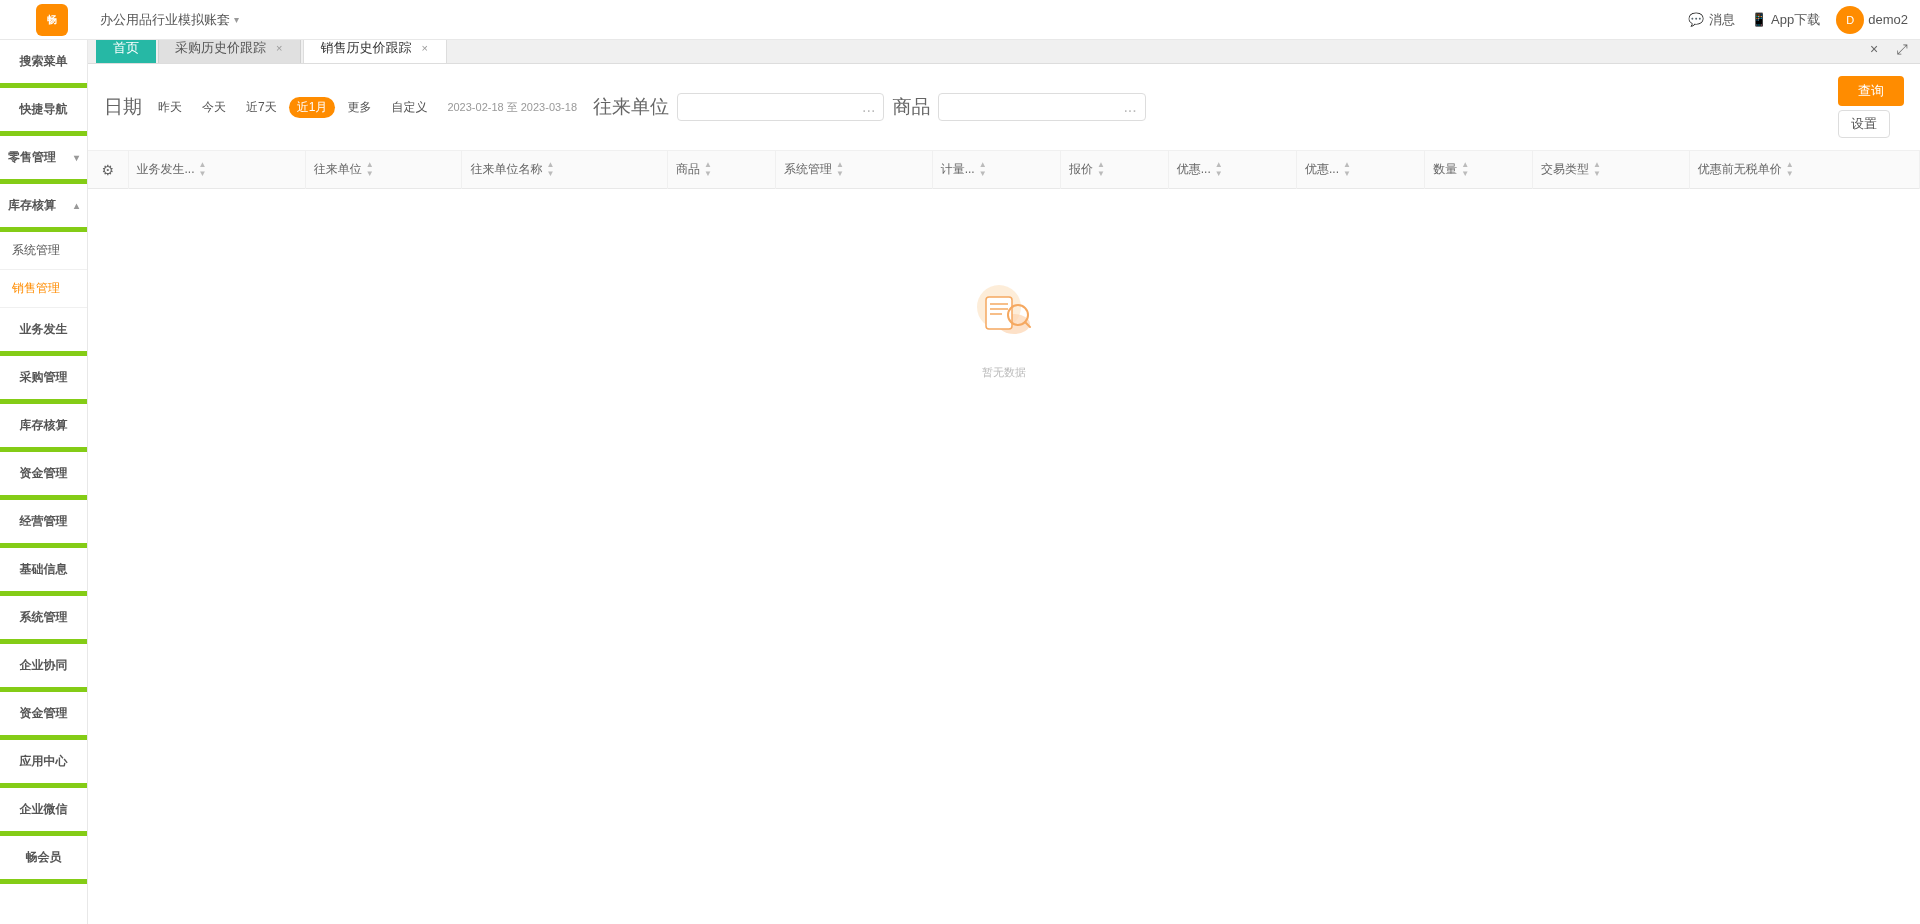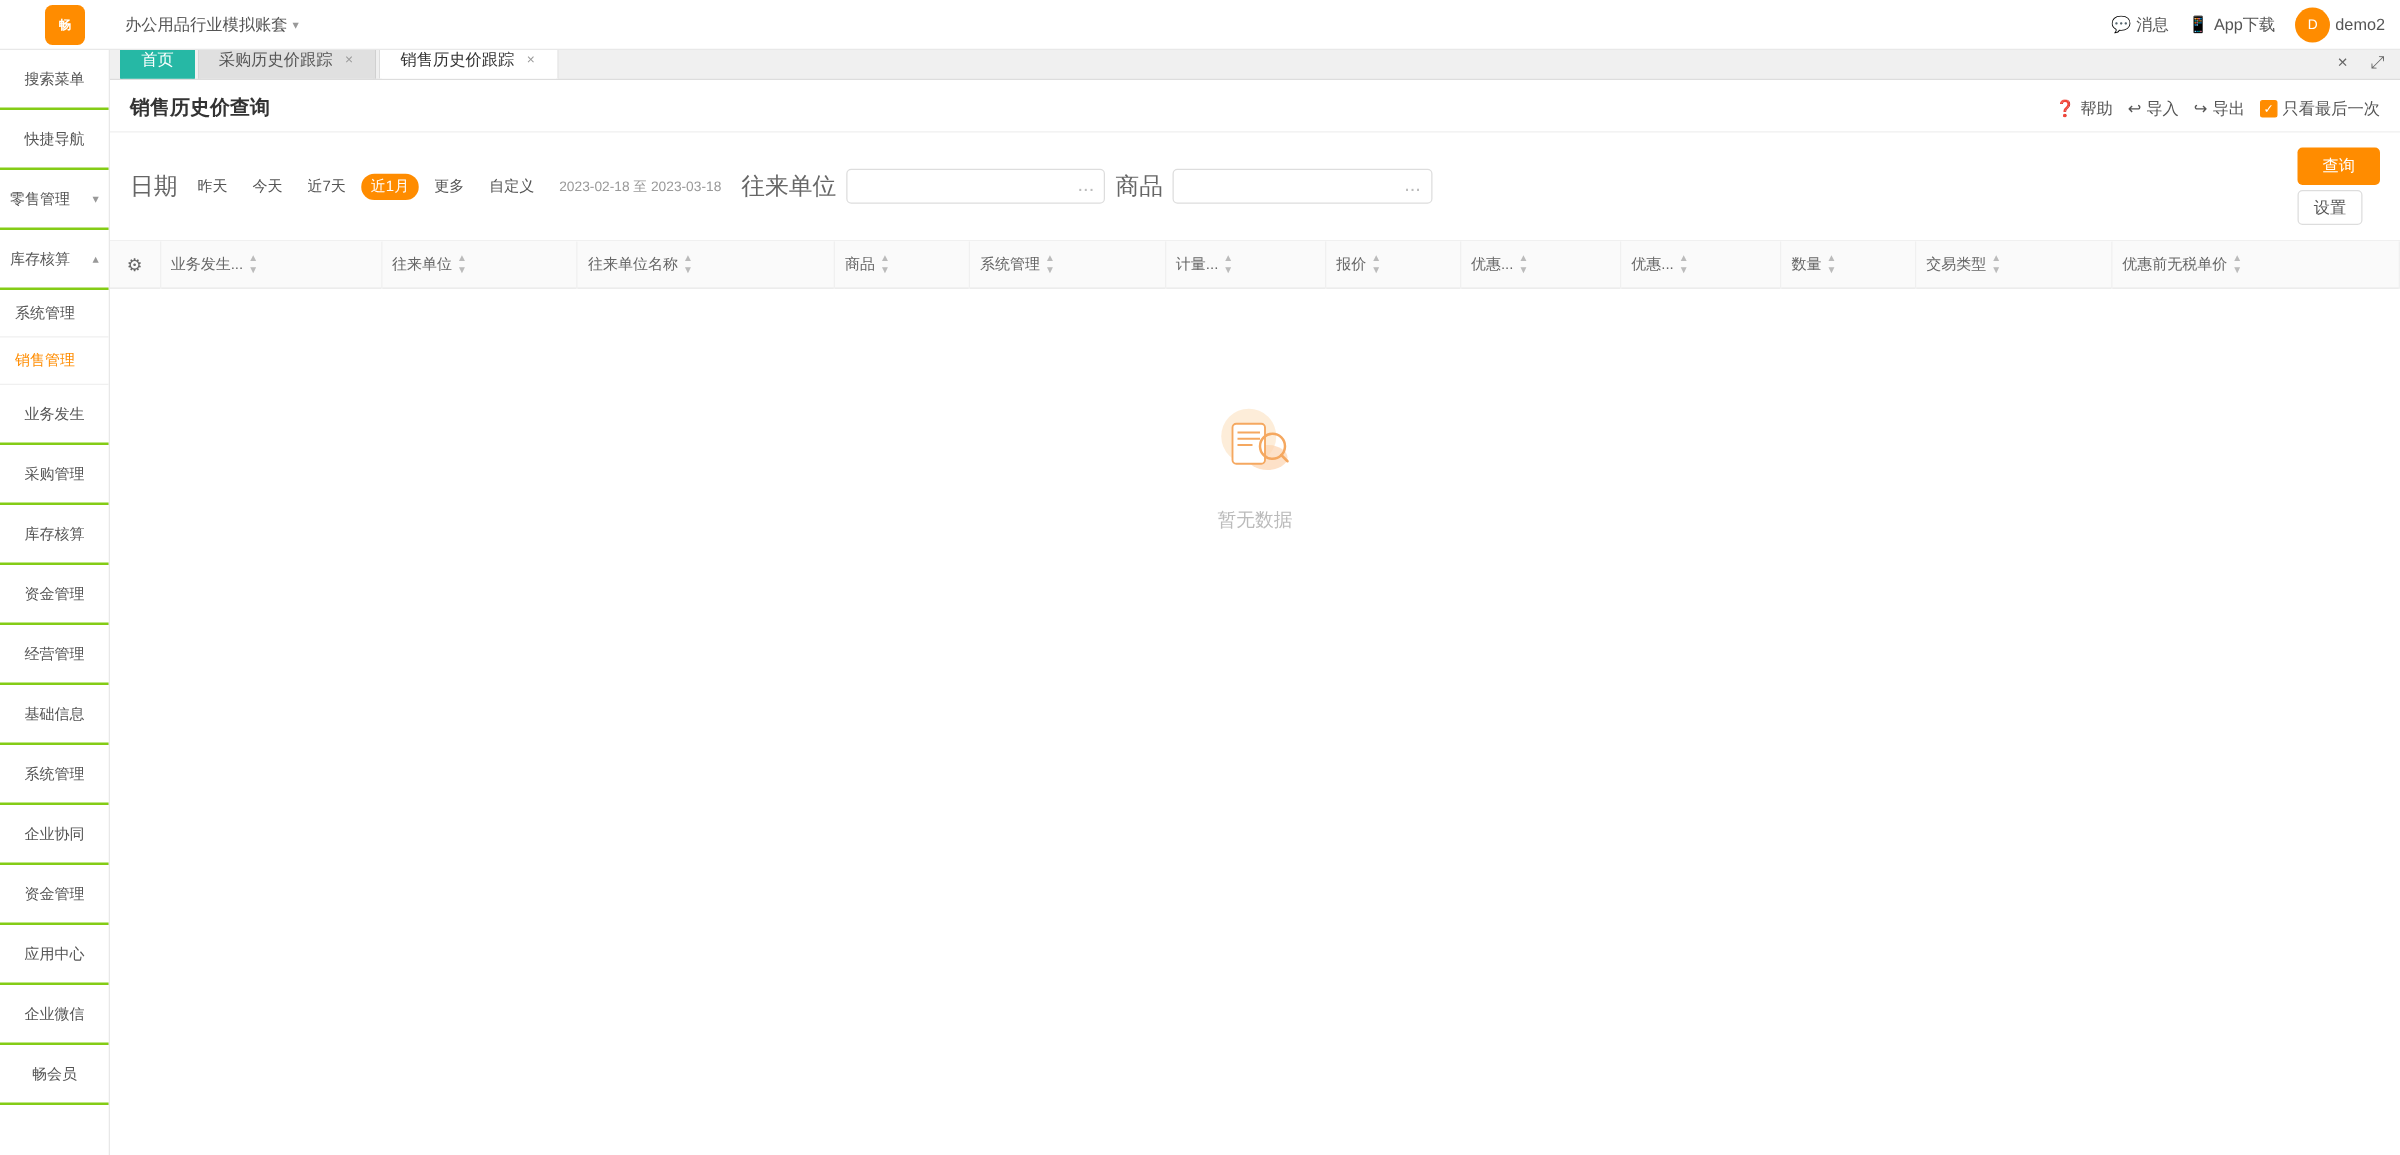--- a/index.html
+++ b/index.html
@@ -90,22 +90,23 @@
     }
     .sidebar-item {
       display: flex;
       flex-direction: column;
       align-items: center;
       justify-content: center;
       padding: 12px 4px;
       cursor: pointer;
       color: #555;
       font-size: 12px;
-      border-bottom: 2px solid #84cc16;
+      border-bottom: 5px solid #84cc16;
       min-height: 48px;
+      font-weight: bold;
     }
     .sidebar-item.has-arrow {
       flex-direction: row;
       justify-content: space-between;
       padding: 12px 8px;
     }
     .sidebar-label { font-size: 12px; }
     .sidebar-arrow { font-size: 10px; color: #999; }
     .sidebar-sub-item {
       padding: 10px 12px;
@@ -354,21 +355,21 @@
       justify-content: center;
       padding: 80px 0;
       color: #bbb;
       font-size: 13px;
     }
     .empty-icon {
       width: 80px;
       height: 80px;
       margin-bottom: 16px;
     }
-    .empty-text { color: #bbb; font-size: 15px; }
+    .empty-text { color: #bbb; font-size: 11px; }
 
     
     .gear-icon { font-size: 14px; color: #666; cursor: pointer; }
   </style>
 </head>
 <body>
 
 <div class="top-header">
   <div class="logo-area">
     <div class="logo-icon">
@@ -473,41 +474,20 @@
         <span class="tab-close">×</span>
       </div>
       <div class="tab-bar-actions">
         <div class="tab-action-btn">×</div>
         <div class="tab-action-btn">⤢</div>
       </div>
     </div>
 
     <div class="content-area">
 
-      <div class="page-header">
-        <span class="page-title">销售历史价查询</span>
-        <div class="page-actions">
-          <div class="page-action-item">
-            <span>❓</span>
-            <span>帮助</span>
-          </div>
-          <div class="page-action-item">
-            <span>↩</span>
-            <span>导入</span>
-          </div>
-          <div class="page-action-item">
-            <span>↪</span>
-            <span>导出</span>
-          </div>
-          <label class="checkbox-label">
-            <div class="checkbox-checked">✓</div>
-            <span>只看最后一次</span>
-          </label>
-        </div>
-      </div>
 
       <div class="filter-area">
         <div class="filter-group">
           <span class="filter-label">日期</span>
           <div class="date-pills">
             <span class="date-pill">昨天</span>
             <span class="date-pill">今天</span>
             <span class="date-pill">近7天</span>
             <span class="date-pill active">近1月</span>
             <span class="date-pill">更多</span>

